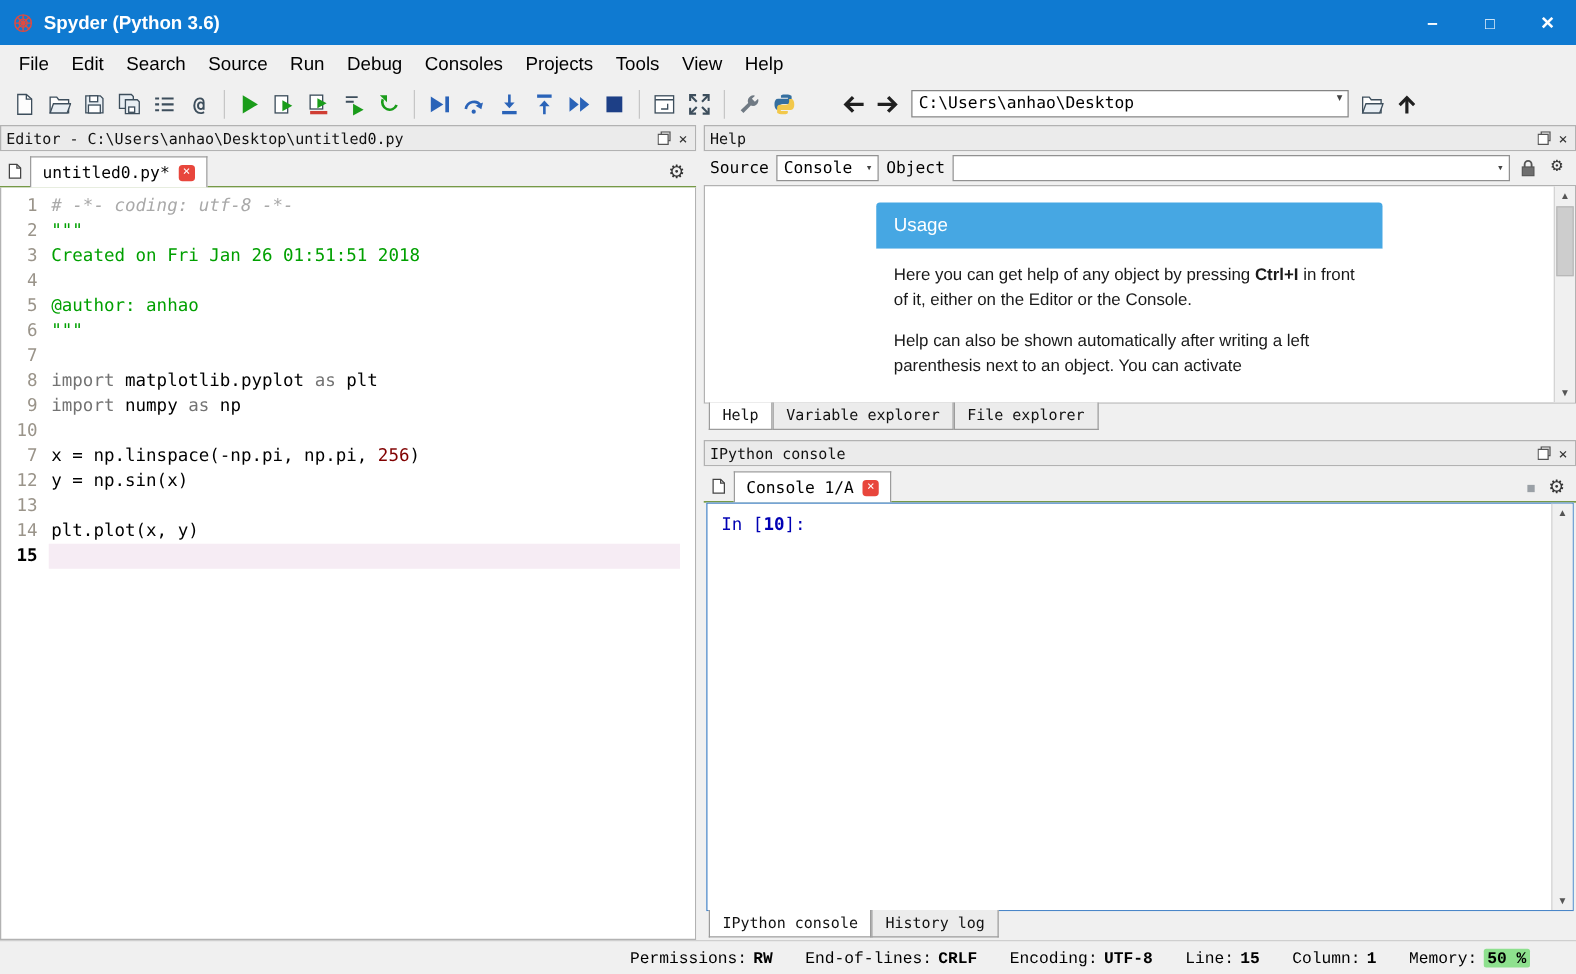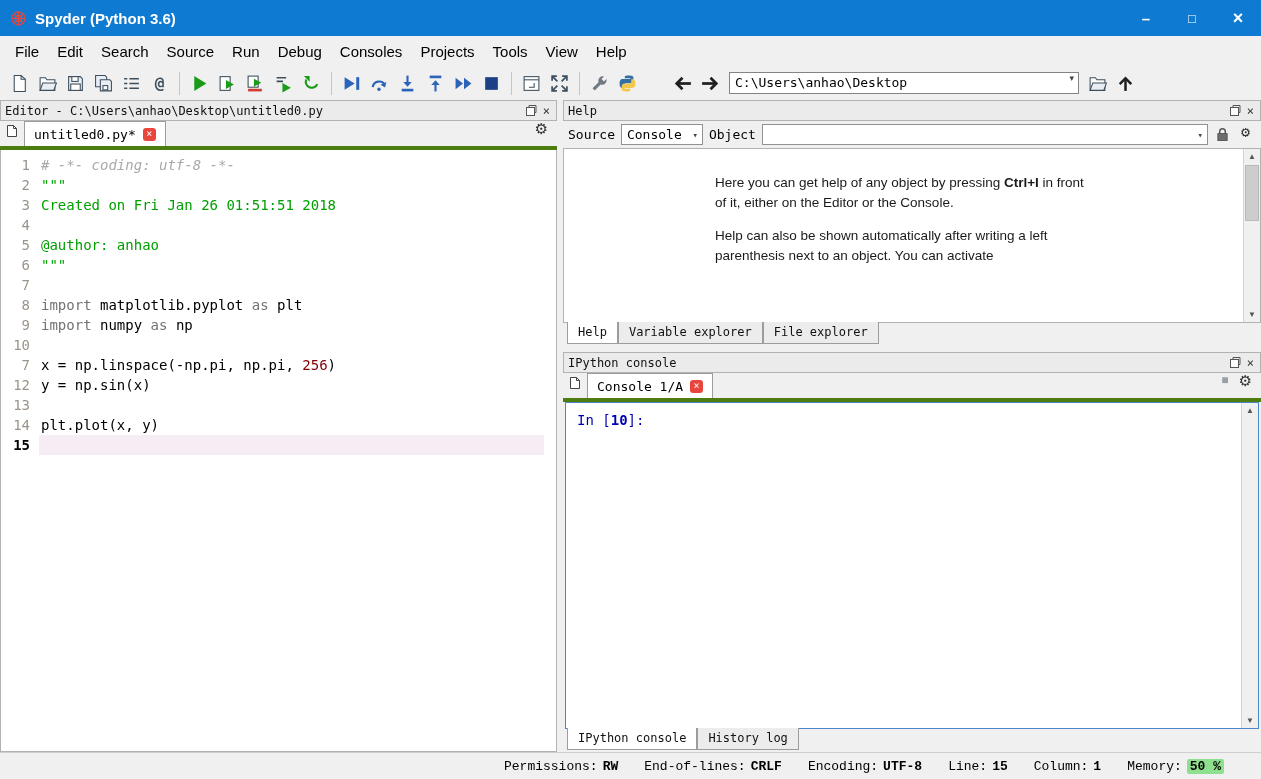--- a/index.html
+++ b/index.html
@@ -39,22 +39,22 @@
   .main { flex:1; display:flex; min-height:0; }
   .vsplit { width:6px; background:#f0f0f0; flex:none; cursor:col-resize; }
   .hsplit { height:6px; background:#f0f0f0; flex:none; cursor:row-resize; }
 
   .pane-hd { height:21px; background:#ebebeb; border:1px solid #b2b2b2; display:flex; align-items:center;
     font:12px "DejaVu Sans Mono",monospace; color:#111; padding:0 4px; flex:none; }
   .pane-title { white-space:nowrap; overflow:hidden; }
   .hd-btns { margin-left:auto; display:flex; align-items:center; gap:6px; padding-right:2px; }
   .hd-btn { display:flex; align-items:center; font-size:12px; color:#333; line-height:1; }
 
-  .tabbar { height:29px; background:#f0f0f0; border-bottom:4px solid #4d7c0f; display:flex;
-    padding:0 3px; flex:none; }
+  .tabbar { height:29px; background:#f0f0f0; border-bottom:1px solid #4d7c0f; display:flex;
+    align-items:flex-end; padding:0 3px; flex:none; }
   .browse-btn { display:flex; align-items:center; padding:0 5px 5px 2px; }
   .tab { display:flex; align-items:center; gap:7px; background:#fff; border:1px solid #9c9c9c; border-bottom:none;
     height:25px; padding:0 9px; font:13px "DejaVu Sans Mono",monospace; margin-bottom:-1px; }
   .tab-close { width:13px; height:13px; background:#e8463c; border-radius:3px; color:#fff; font-size:10px;
     line-height:1; display:flex; align-items:center; justify-content:center; }
   .flex-sp { flex:1; }
   .gear { font-size:15px; color:#333; padding:0 6px 4px 4px; line-height:1; }
 
   
   .editor-pane { width:557px; flex:none; display:flex; flex-direction:column; min-height:0; }
@@ -461,20 +461,21 @@
               <svg viewBox="0 0 14 16" width="13" height="15">
                 <rect x="2" y="7" width="10" height="7.5" fill="#6e6e6e" stroke="#555"></rect>
                 <path d="M4 7V4.8a3 3 0 016 0V7" fill="none" stroke="#555" stroke-width="1.6"></path>
               </svg>
             </span>
           <span class="gear">⚙</span>
         </div>
         <div class="help-content">
           <div class="help-body">
             <div class="usage-box">
+              <div class="usage-hd">Usage</div>
               <div class="usage-bd">
                 <p><span>Here you can get help of any object by pressing </span><b>Ctrl+I</b><span> in front of it, either on the Editor or the Console.</span></p>
                 <p>Help can also be shown automatically after writing a left parenthesis next to an object. You can activate</p>
               </div>
             </div>
           </div>
           <div class="vscroll">
             <span class="sarrow">▲</span>
             <div class="strack">
                 <div class="sthumb"></div>

